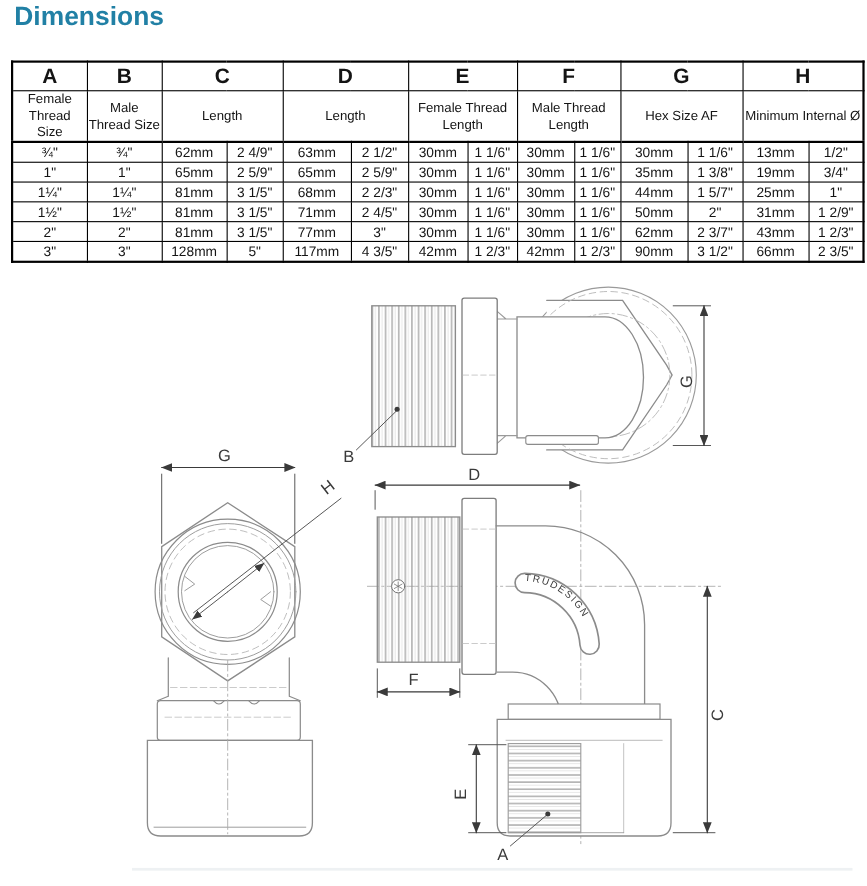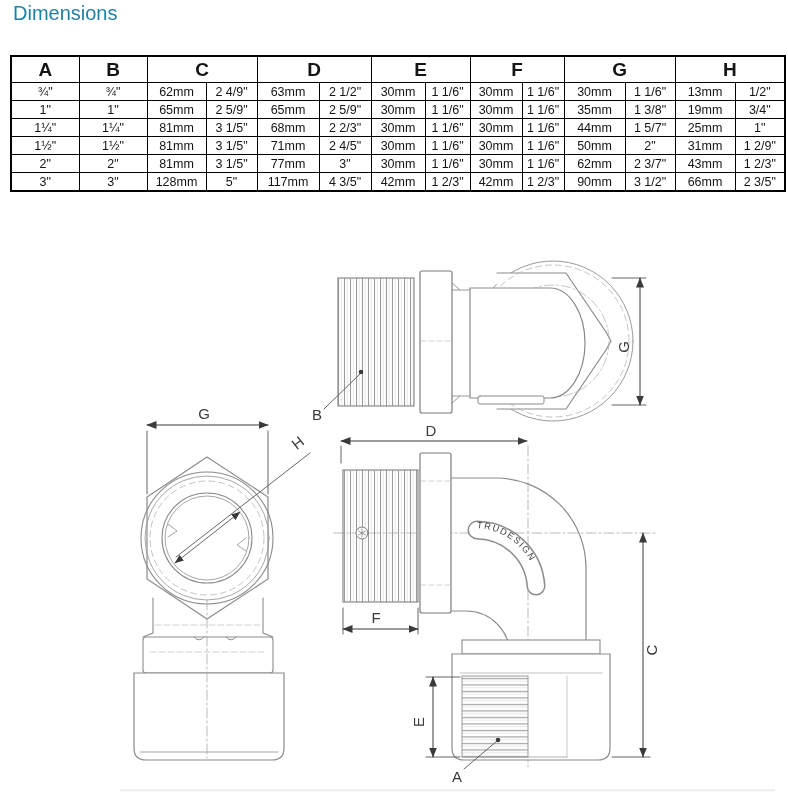--- a/index.html
+++ b/index.html
@@ -1,17 +1,17 @@
 <!DOCTYPE html>
 <html><head>
 <meta charset="utf-8">
 <style>
   html,body{margin:0;padding:0;}
   body{width:788px;height:805px;position:relative;background:#fff;font-family:"Liberation Sans",sans-serif;overflow:hidden;}
-  .title{position:absolute;left:13px;top:2px;font-size:20px;font-weight:400;color:#2180a5;}
+  .title{position:absolute;left:13px;top:2px;font-size:24px;font-weight:700;color:#2180a5;}
   table.dims{position:absolute;left:10px;top:55px;width:774px;border-collapse:collapse;table-layout:fixed;border:2px solid #000;}
   table.dims th,table.dims td{border:1px solid #000;text-align:center;vertical-align:middle;color:#141414;padding:0;overflow:hidden;}
   tr.r-letter th{font-size:19px;font-weight:bold;height:25px;}
   tr.r-desc th{font-size:12px;font-weight:normal;height:37px;line-height:1.25;border-bottom:2px solid #000;padding:0 1px;}
   tbody td{font-size:12.5px;height:17px;white-space:nowrap;}
   svg.drawings{position:absolute;left:0;top:0;}
   svg text{font-family:"Liberation Sans",sans-serif;fill:#3a3a3a;}
   .dimtxt{font-size:15px;}
 </style>
 </head>
@@ -40,20 +40,30 @@
     <tr class="r-letter">
       <th>A</th>
       <th>B</th>
       <th colspan="2">C</th>
       <th colspan="2">D</th>
       <th colspan="2">E</th>
       <th colspan="2">F</th>
       <th colspan="2">G</th>
       <th colspan="2">H</th>
     </tr>
+    <tr class="r-desc">
+      <th>Female Thread Size</th>
+      <th>Male Thread Size</th>
+      <th colspan="2">Length</th>
+      <th colspan="2">Length</th>
+      <th colspan="2">Female Thread Length</th>
+      <th colspan="2">Male Thread Length</th>
+      <th colspan="2">Hex Size AF</th>
+      <th colspan="2">Minimum Internal Ø</th>
+    </tr>
   </thead>
   <tbody>
     <tr>
         <td>¾"</td>
         <td>¾"</td>
         <td>62mm</td>
         <td>2 4/9"</td>
         <td>63mm</td>
         <td>2 1/2"</td>
         <td>30mm</td>

